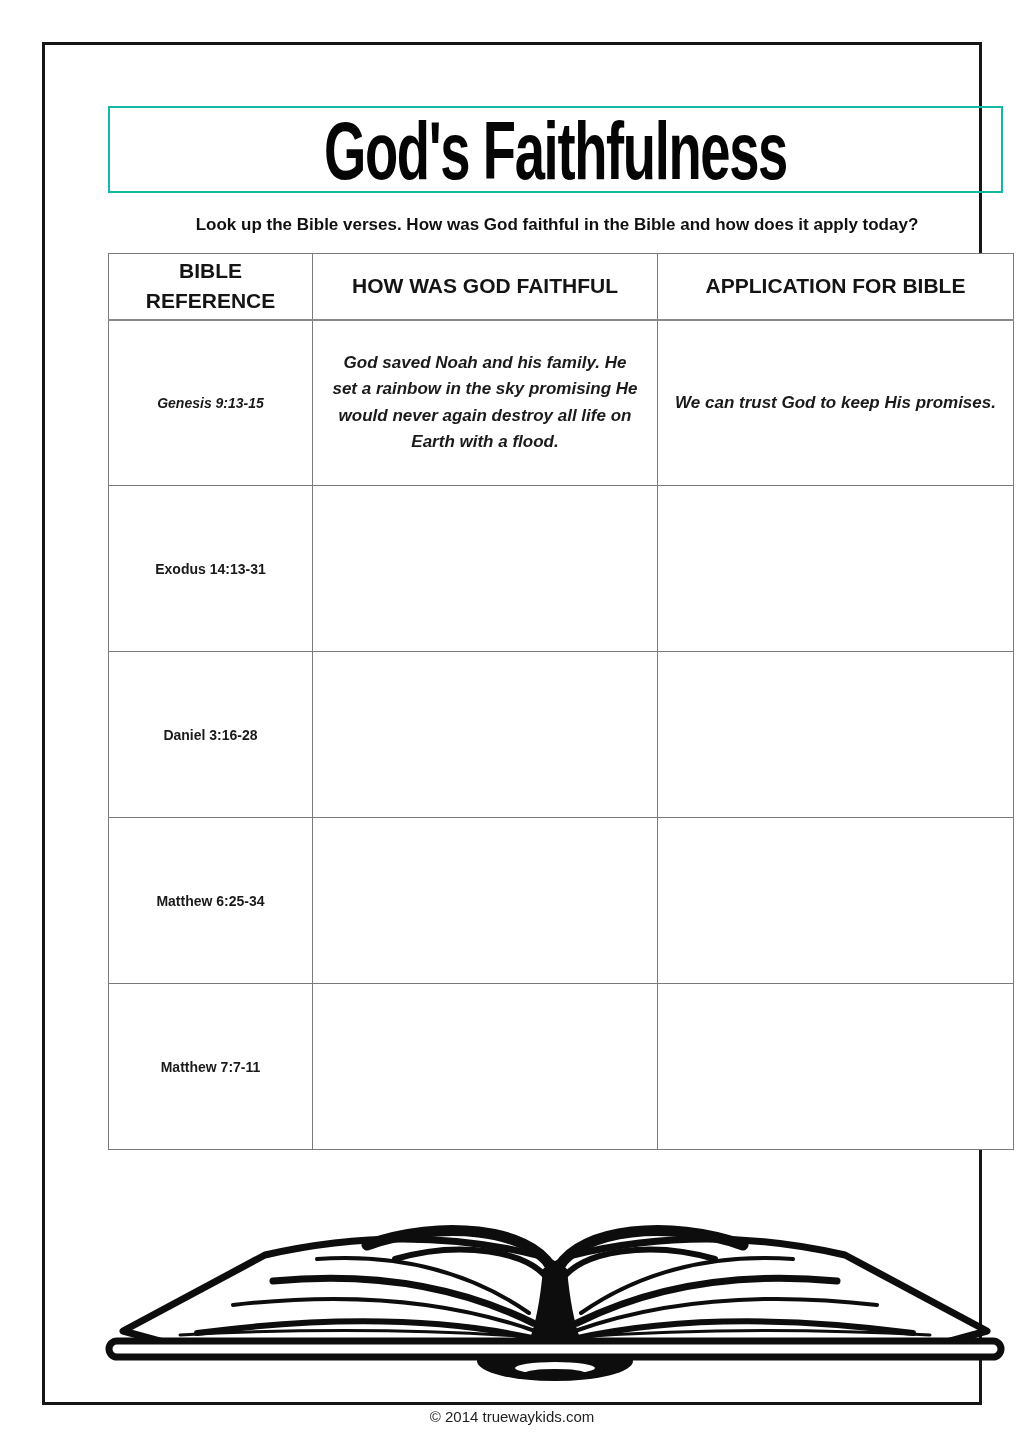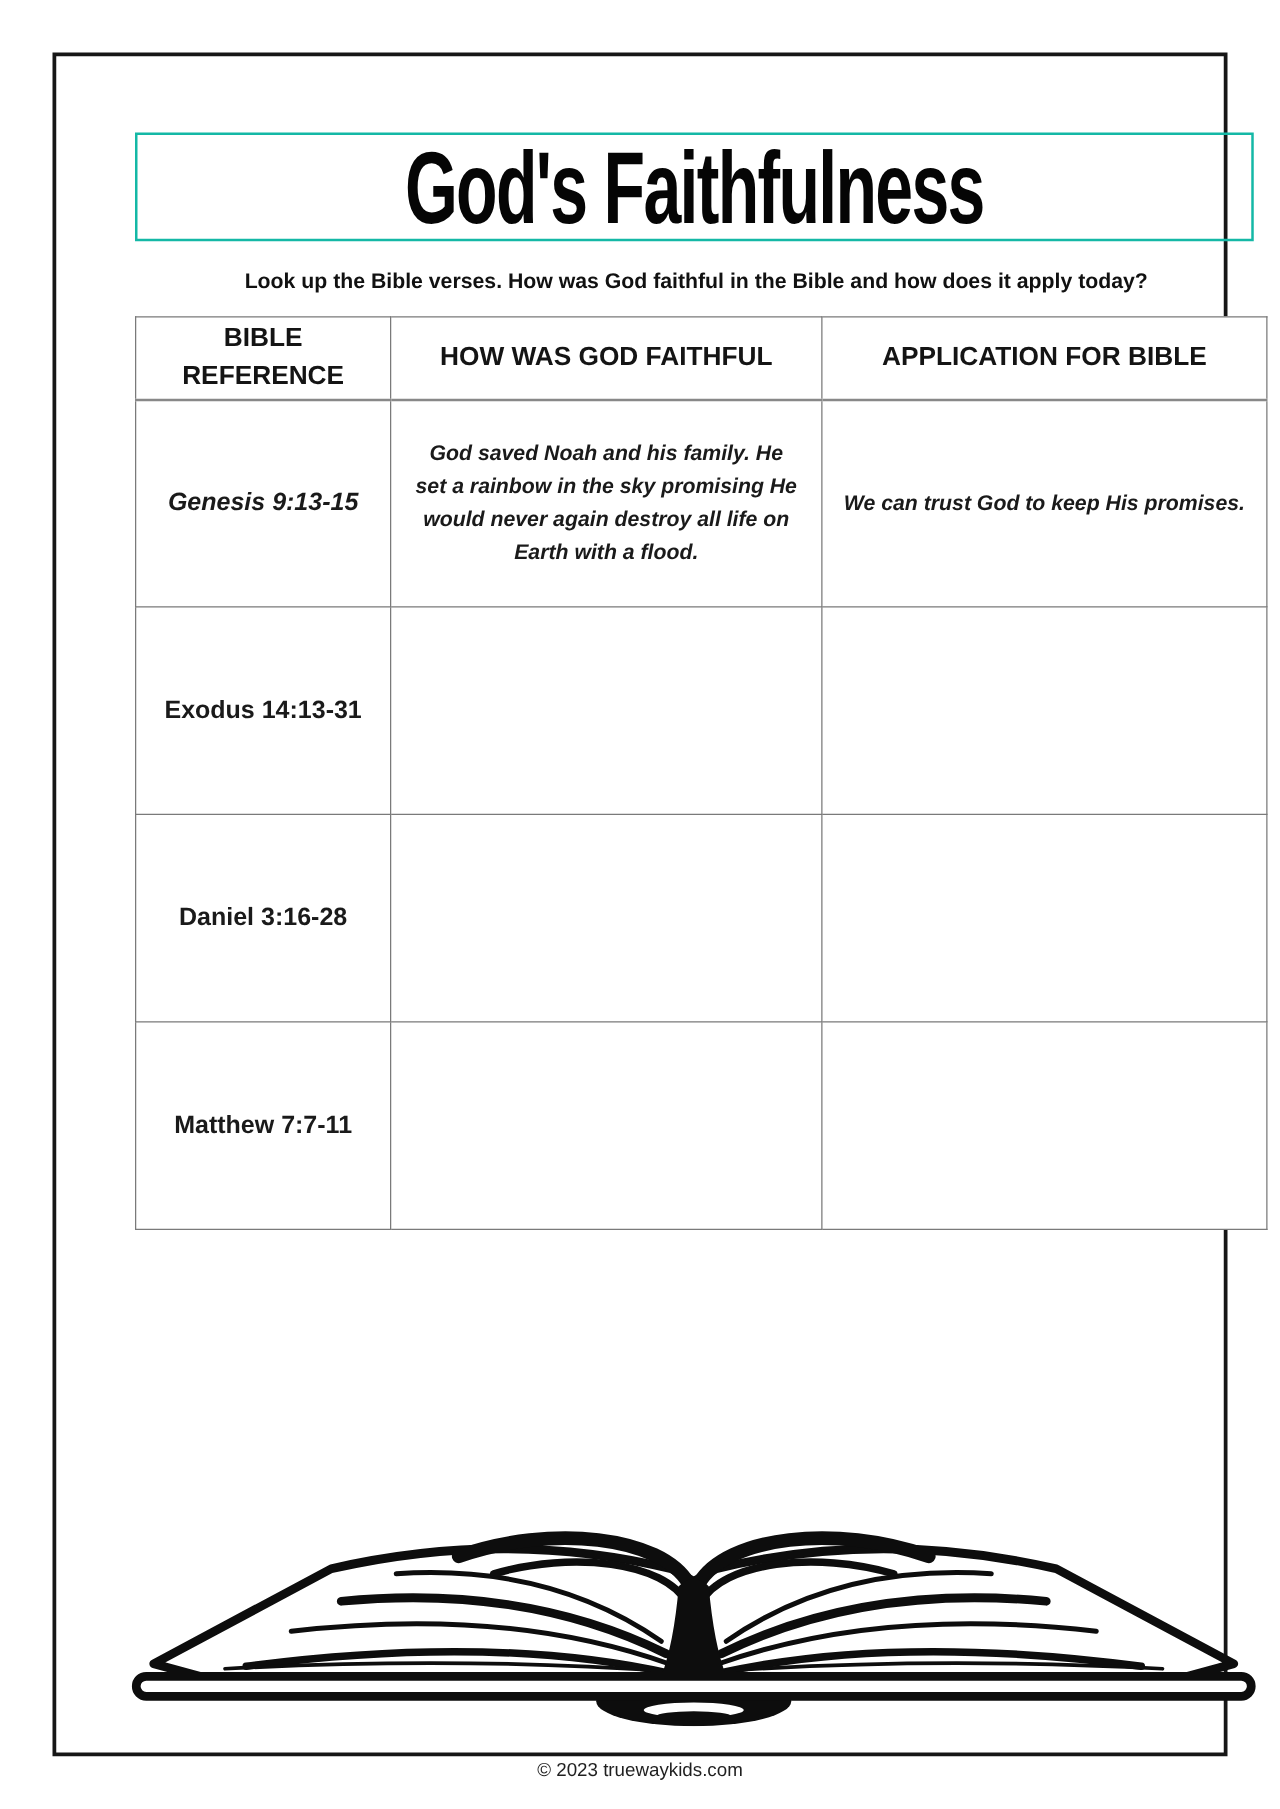--- a/index.html
+++ b/index.html
@@ -73,21 +73,21 @@
   table.worksheet thead tr { height: 66px; margin-top: 45px; }
   table.worksheet thead th {
     font-size: 21px;
     font-weight: bold;
     color: #141414;
     line-height: 1.45;
     border-bottom: 2px solid #888;
   }
   table.worksheet thead th.th-narrow { padding: 0 36px; }
   table.worksheet tbody tr { height: 166px; }
-  td.ref-cell { font-size: 20px; font-weight: bold; padding: 0 8px; }
+  td.ref-cell { font-size: 14px; font-weight: bold; padding: 0 8px; }
   td.answer-cell { font-size: 17px; font-weight: bold; padding: 0 14px; }
   td.faithful-cell { white-space: pre-line; line-height: 1.55; }
   .prefilled { font-style: italic; }
 
   
   .book-svg {
     position: absolute;
     left: 60px; top: 1178px;
     width: 900px; height: 158px;
   }
@@ -140,20 +140,25 @@
           <td class="ref-cell">Exodus 14:13-31</td>
           <td class="answer-cell faithful-cell"></td>
           <td class="answer-cell"></td>
         </tr>
         <tr>
           <td class="ref-cell">Daniel 3:16-28</td>
           <td class="answer-cell faithful-cell"></td>
           <td class="answer-cell"></td>
         </tr>
         <tr>
+          <td class="ref-cell">Matthew 6:25-34</td>
+          <td class="answer-cell faithful-cell"></td>
+          <td class="answer-cell"></td>
+        </tr>
+        <tr>
           <td class="ref-cell">Matthew 7:7-11</td>
           <td class="answer-cell faithful-cell"></td>
           <td class="answer-cell"></td>
         </tr>
       </tbody>
     </table>
 
     <svg class="book-svg" viewBox="0 0 900 158" xmlns="http://www.w3.org/2000/svg" aria-hidden="true">
 
       <ellipse cx="450" cy="138" rx="78" ry="20" fill="#0d0d0d"></ellipse>
@@ -182,14 +187,14 @@
       <path d="M438,46 Q434,92 424,118 L476,118 Q466,92 462,46 Q450,34 438,46 Z" fill="#0d0d0d"></path>
 
       <rect x="4" y="118" width="892" height="16" rx="8" fill="#ffffff" stroke="#0d0d0d" stroke-width="7"></rect>
 
       <ellipse cx="450" cy="145" rx="40" ry="6" fill="#ffffff"></ellipse>
       <ellipse cx="450" cy="150" rx="30" ry="4" fill="#0d0d0d"></ellipse>
     </svg>
 
   </div>
 
-  <div class="footer">© 2023 truewaykids.com</div>
+  <div class="footer">© 2014 truewaykids.com</div>
 </div>
 
 </body></html>

